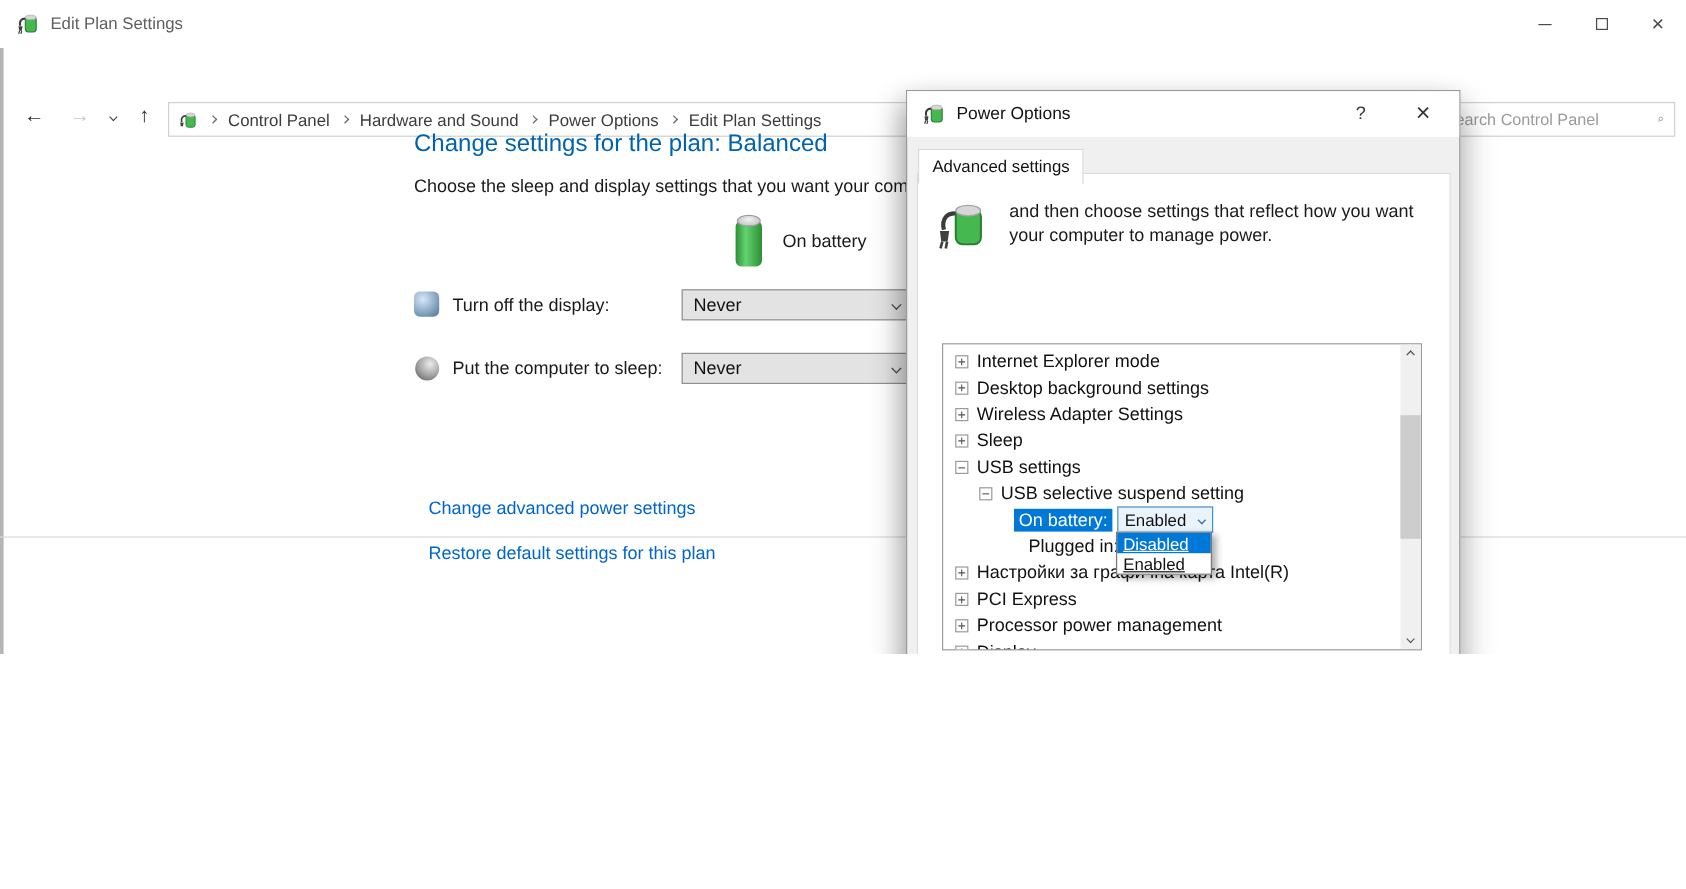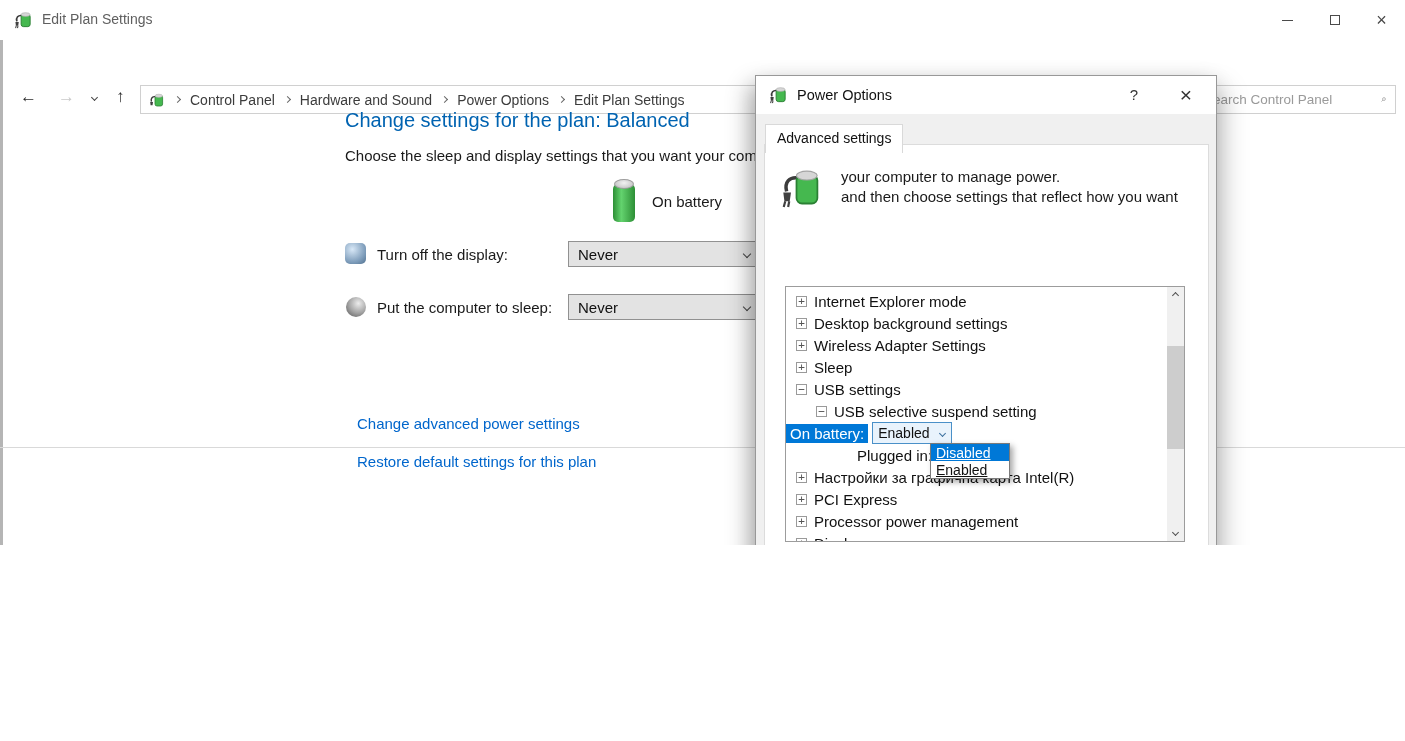--- a/index.html
+++ b/index.html
@@ -78,21 +78,21 @@
   .plan-combo .chev { margin-left:auto; border-color:#777; }
 
   .tree { position:absolute; left:20px; top:141px; width:400px; height:256px; background:#fff;
     border:1px solid #9c9c9c; overflow:hidden; }
   .trow { position:absolute; left:0; height:22px; display:flex; align-items:center;
     font-size:15px; color:#111; white-space:nowrap; width:380px; }
   .trow.lvl0 { padding-left:10px; } .trow.lvl1 { padding-left:30px; }
   .expander { width:11px; height:11px; border:1px solid #9a9a9a; background:#fff; color:#555;
     font-size:11px; line-height:9px; display:flex; align-items:center; justify-content:center;
     margin-right:7px; flex:none; font-family:"DejaVu Sans Mono",monospace; }
-  .sel-hl { background:#0078D7; color:#fff; padding:1px 4px; }
+  .sel-hl { background:#0078D7; color:#fff; padding:1px 4px; margin-left:59px; }
   .mini-combo { margin-left:4px; width:80px; height:22px; background:#e9f3fc; border:1px solid #4a90c8;
     display:flex; align-items:center; padding:0 6px 0 5px; font-size:14px; color:#111; }
   .mini-combo .chev { margin-left:auto; width:5px; height:5px; border-color:#3a6f9e; }
   .plugged-label { margin-left:71px; }
   .popup { position:absolute; left:144px; top:156px; width:80px; background:#fff;
     border:1px solid #7a7a7a; box-shadow:3px 3px 6px rgba(0,0,0,.35); z-index:6; }
   .popup .opt { height:17px; display:flex; align-items:center; padding-left:5px; font-size:14px; color:#111;text-decoration:underline; }
   .popup .opt.hl { background:#0078D7; color:#fff; }
 
   .sbar { position:absolute; right:0; top:0; width:17px; height:100%; background:#f0f0f0; z-index:4; }
@@ -226,22 +226,22 @@
 
     <div class="tabpage">
       <svg class="abs" style="left:15px;top:20px" width="44" height="44" viewBox="0 0 20 20">
         <path d="M9 6 C4 5 2 8 3 12" fill="none" stroke="#3c3c3c" stroke-width="1.6"></path>
         <path d="M1.5 12.5 L5 12.5 L4.4 16.5 L2 16.5 Z" fill="#404040"></path>
         <path d="M2.4 16.5 l-0.7 2.6 M4.2 16.5 l-0.5 2.6" stroke="#404040" stroke-width="1" fill="none"></path>
         <rect x="7.5" y="4.5" width="9.5" height="13" rx="2.5" fill="#45b84f" stroke="#2b8034" stroke-width="0.8"></rect>
         <ellipse cx="12.2" cy="4.8" rx="4.7" ry="2" fill="#d6d6d6" stroke="#a3a3a3" stroke-width="0.5"></ellipse>
       </svg>
       <div class="dlg-desc">
+        <div>and then choose settings that reflect how you want</div>
         <div>your computer to manage power.</div>
-        <div>and then choose settings that reflect how you want</div>
       </div>
 
 
       <div class="tree">
         <div class="trow lvl0" style="top:3px">
           <span class="expander">+</span>
           <span>Internet Explorer mode</span>
         </div>
         <div class="trow lvl0" style="top:25px">
           <span class="expander">+</span>

